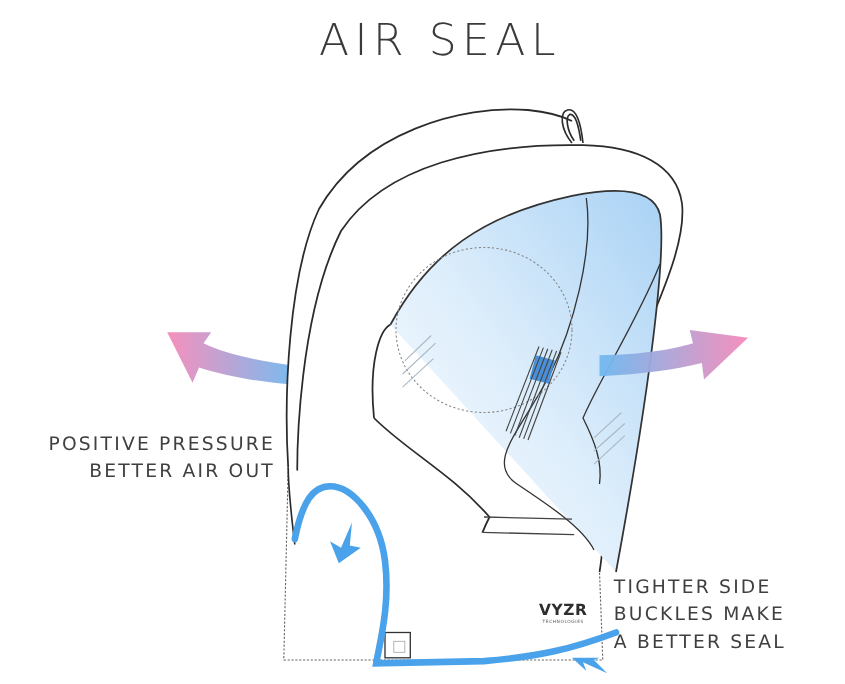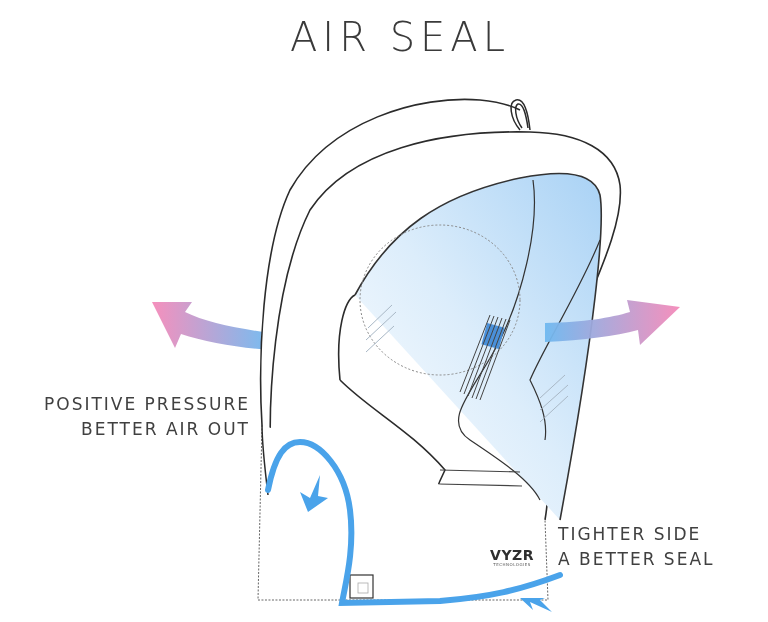--- a/index.html
+++ b/index.html
@@ -108,14 +108,15 @@
   <div class="brand-sub">TECHNOLOGIES</div>
 </div>
 
 <div class="label label-left">
   <div>POSITIVE PRESSURE</div>
   <div>BETTER AIR OUT</div>
 </div>
 
 <div class="label label-right">
   <div>TIGHTER SIDE</div>
+  <div>BUCKLES MAKE</div>
   <div>A BETTER SEAL</div>
 </div>
 
 </body></html>

